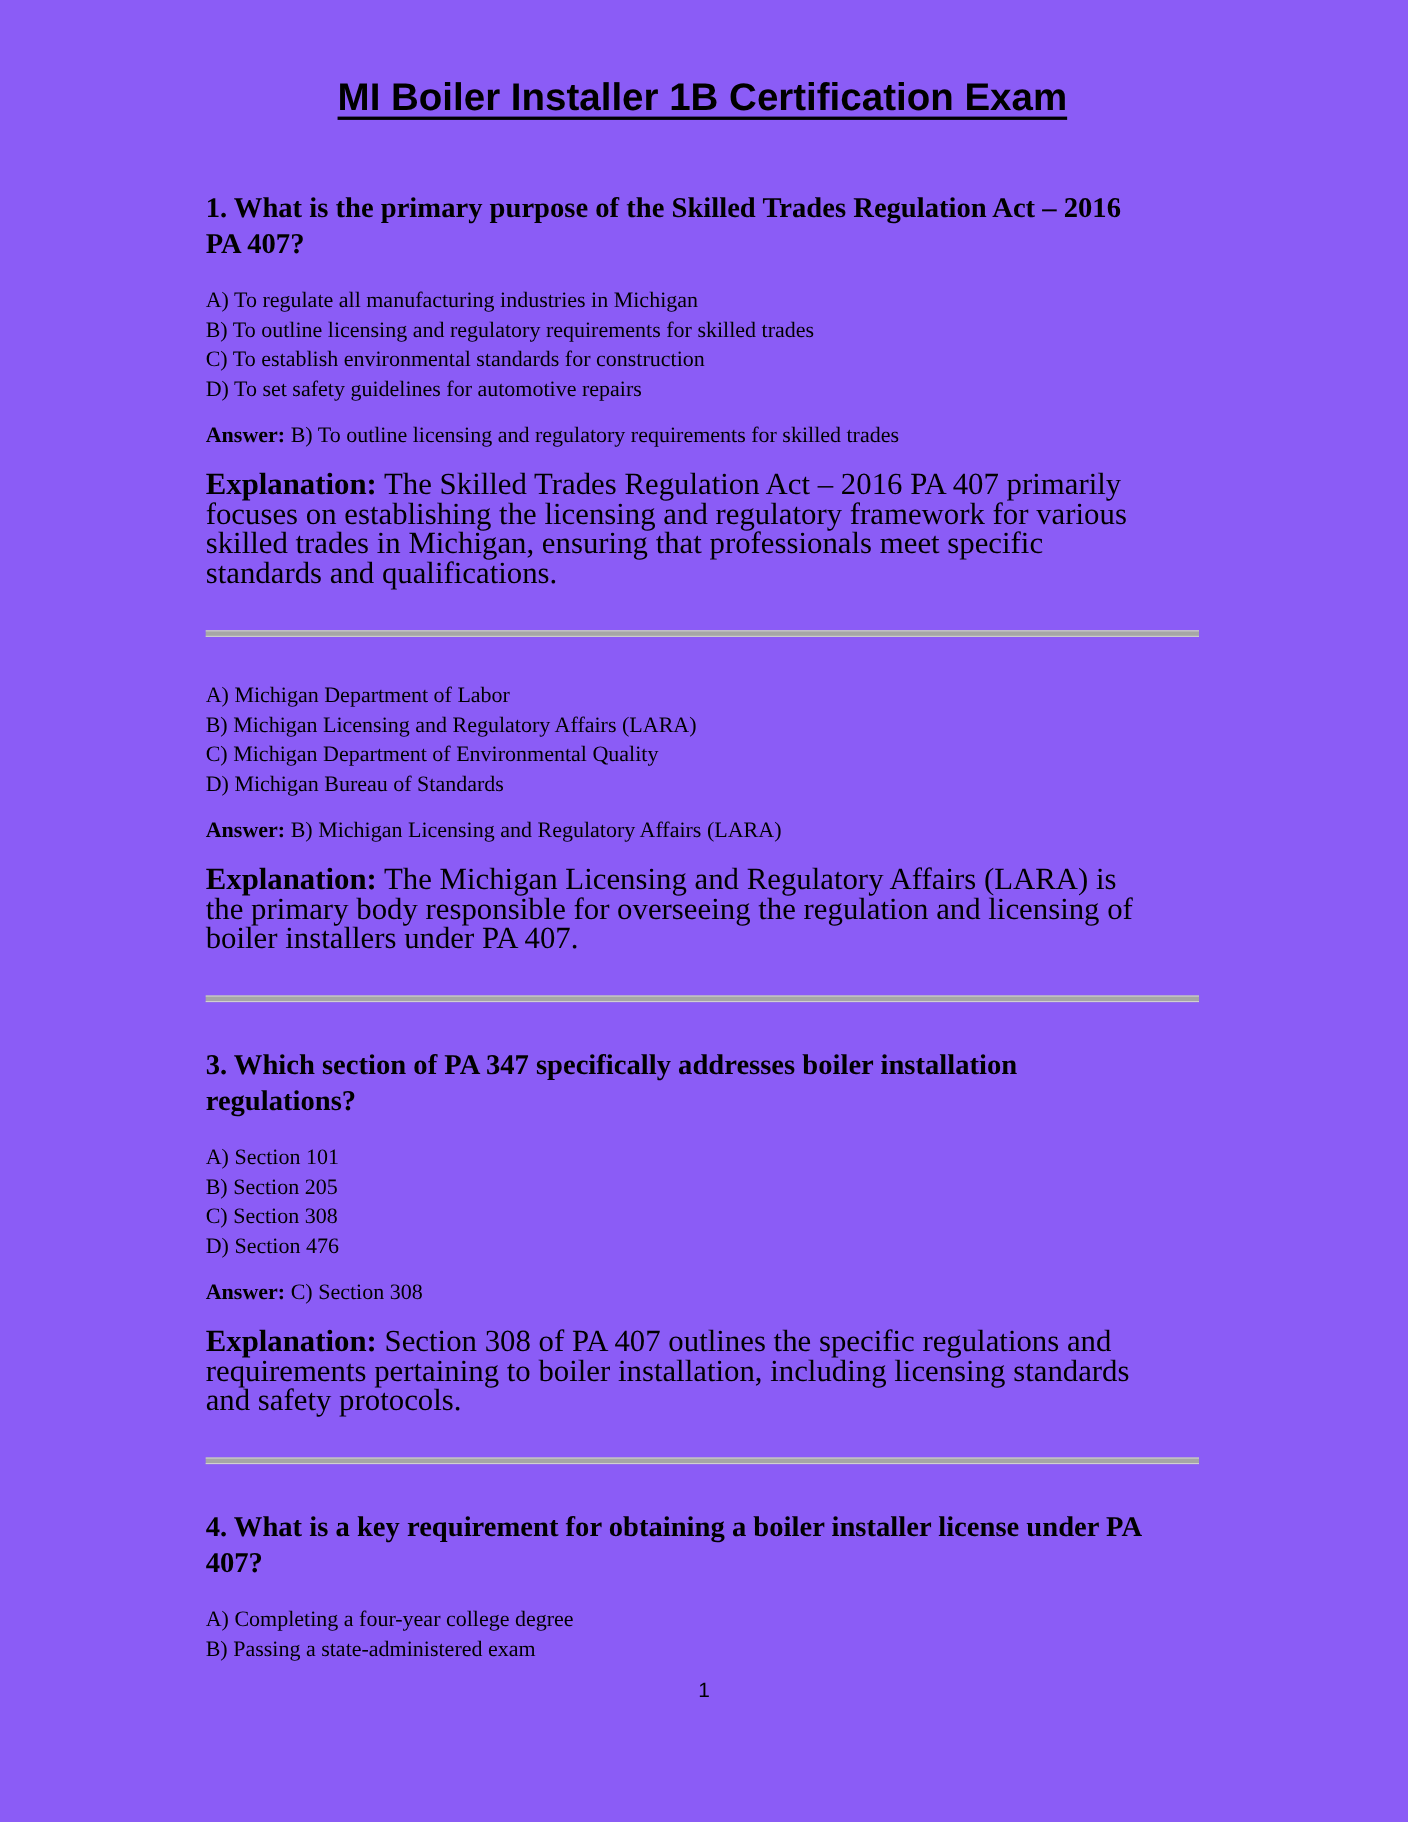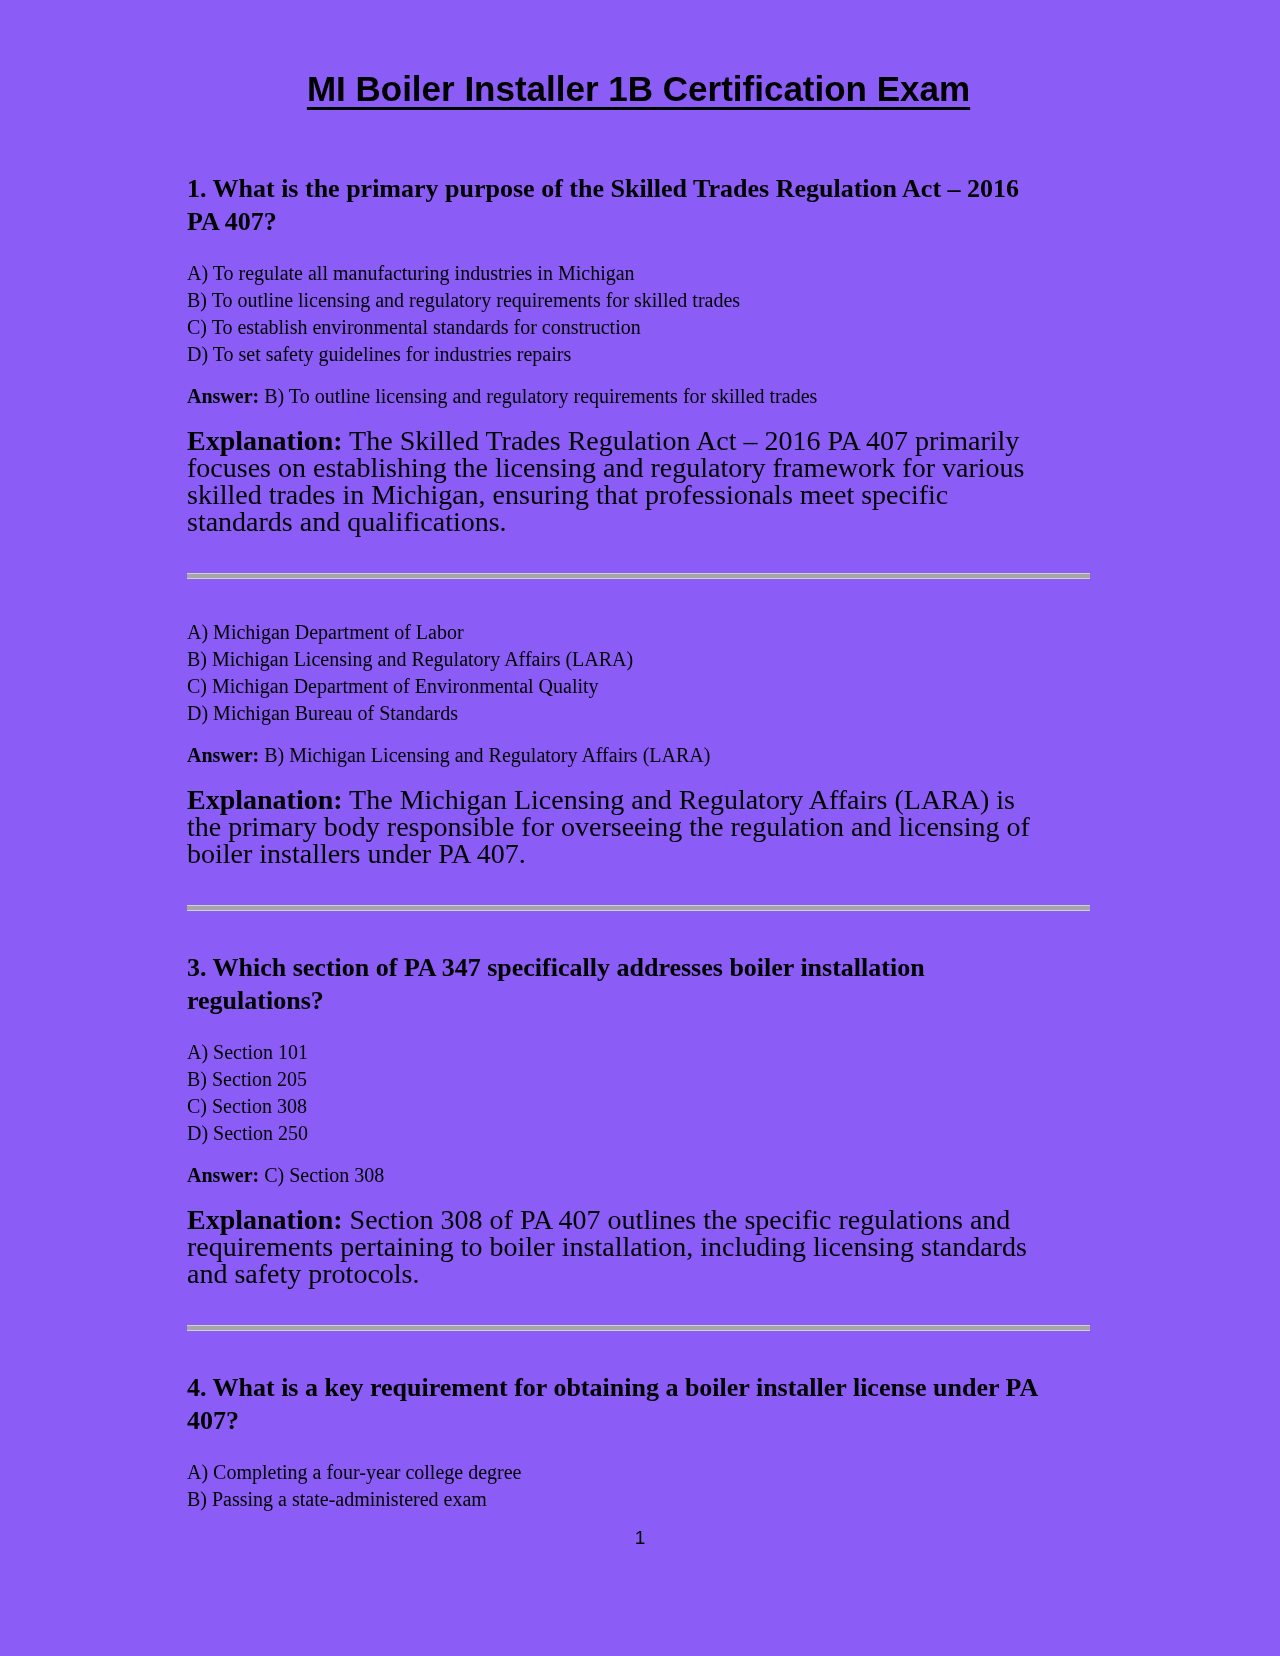--- a/index.html
+++ b/index.html
@@ -87,21 +87,21 @@
   <h1 class="doc-title">MI Boiler Installer 1B Certification Exam</h1>
 
   <div id="questions">
   <section class="question-block">
     <h2 class="question-heading">1. What is the primary purpose of the Skilled Trades Regulation Act – 2016
 PA 407?</h2>
     <div class="options-list">
           <div class="option-line">A) To regulate all manufacturing industries in Michigan</div>
           <div class="option-line">B) To outline licensing and regulatory requirements for skilled trades</div>
           <div class="option-line">C) To establish environmental standards for construction</div>
-          <div class="option-line">D) To set safety guidelines for industries repairs</div>
+          <div class="option-line">D) To set safety guidelines for automotive repairs</div>
         </div>
     <p class="answer-line"><span class="bold-label">Answer:</span><span> </span><span>B) To outline licensing and regulatory requirements for skilled trades</span></p>
     <p class="explanation-paragraph"><span class="bold-label">Explanation:</span><span> </span><span>The Skilled Trades Regulation Act – 2016 PA 407 primarily focuses on establishing the licensing and regulatory framework for various skilled trades in Michigan, ensuring that professionals meet specific standards and qualifications.</span></p>
     <hr class="section-divider">
   </section>
 
   <section class="question-block">
     <div class="options-list">
           <div class="option-line">A) Michigan Department of Labor</div>
           <div class="option-line">B) Michigan Licensing and Regulatory Affairs (LARA)</div>
@@ -113,21 +113,21 @@
     <hr class="section-divider">
   </section>
 
   <section class="question-block">
     <h2 class="question-heading">3. Which section of PA 347 specifically addresses boiler installation
 regulations?</h2>
     <div class="options-list">
           <div class="option-line">A) Section 101</div>
           <div class="option-line">B) Section 205</div>
           <div class="option-line">C) Section 308</div>
-          <div class="option-line">D) Section 250</div>
+          <div class="option-line">D) Section 476</div>
         </div>
     <p class="answer-line"><span class="bold-label">Answer:</span><span> </span><span>C) Section 308</span></p>
     <p class="explanation-paragraph"><span class="bold-label">Explanation:</span><span> </span><span>Section 308 of PA 407 outlines the specific regulations and requirements pertaining to boiler installation, including licensing standards and safety protocols.</span></p>
     <hr class="section-divider">
   </section>
 
   <section class="question-block">
     <h2 class="question-heading">4. What is a key requirement for obtaining a boiler installer license under PA
 407?</h2>
     <div class="options-list">

